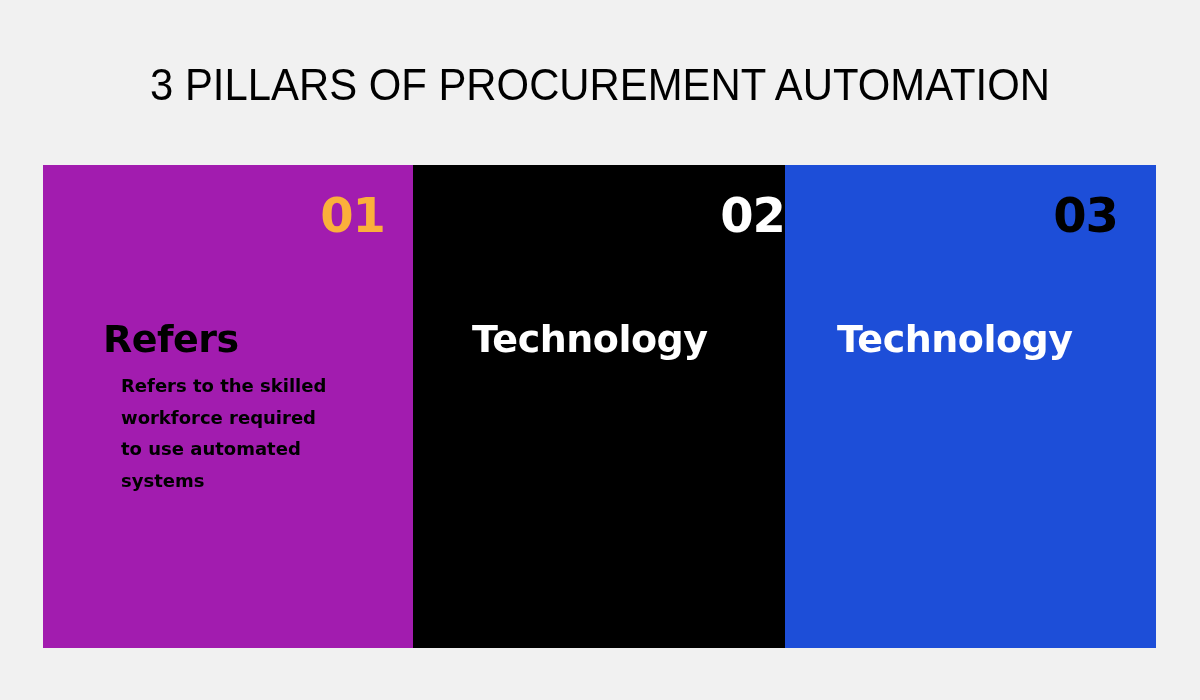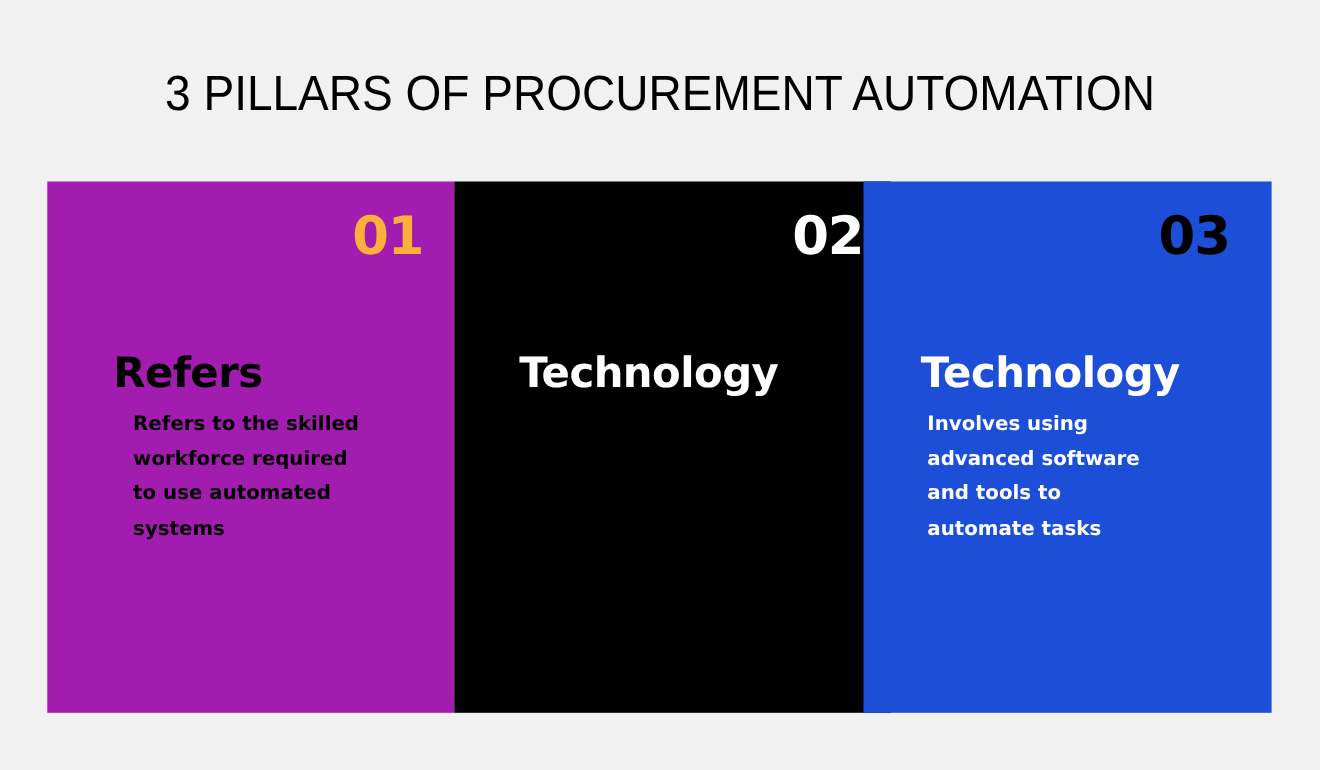--- a/index.html
+++ b/index.html
@@ -57,17 +57,13 @@
 </div>
 
 <div class="panel p2" style="background:#000000;">
   <div class="num" style="right:25px; color:#ffffff;">02</div>
   <div class="heading" style="left:59px; color:#fff;">Technology</div>
 </div>
 
 <div class="panel p3" style="background:#1d4ed8;">
   <div class="num" style="right:38px; color:#000000;">03</div>
   <div class="heading" style="left:52px; color:#fff;">Technology</div>
-  <div class="desc" style="left:58px; color:#fff;">Involves using
-advanced software
-and tools to
-automate tasks</div>
 </div>
 
 </body></html>

